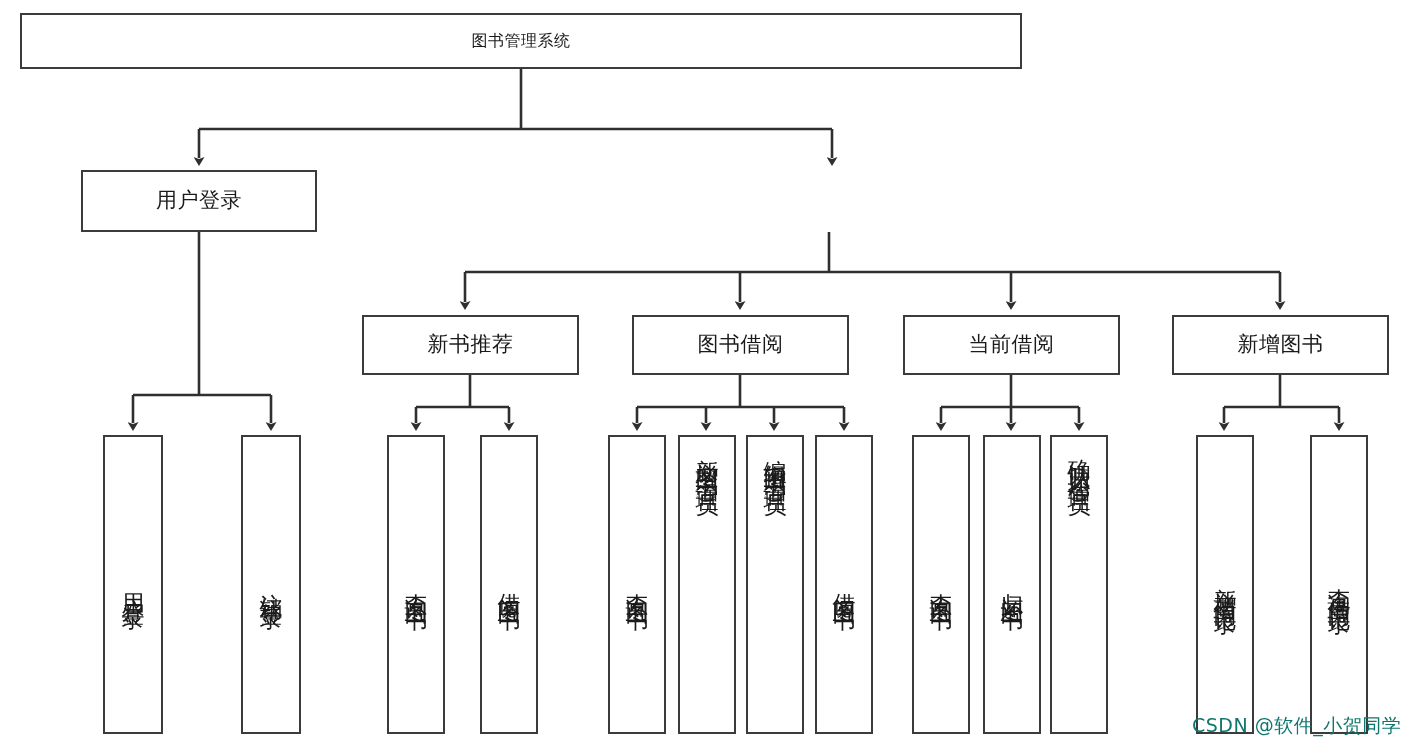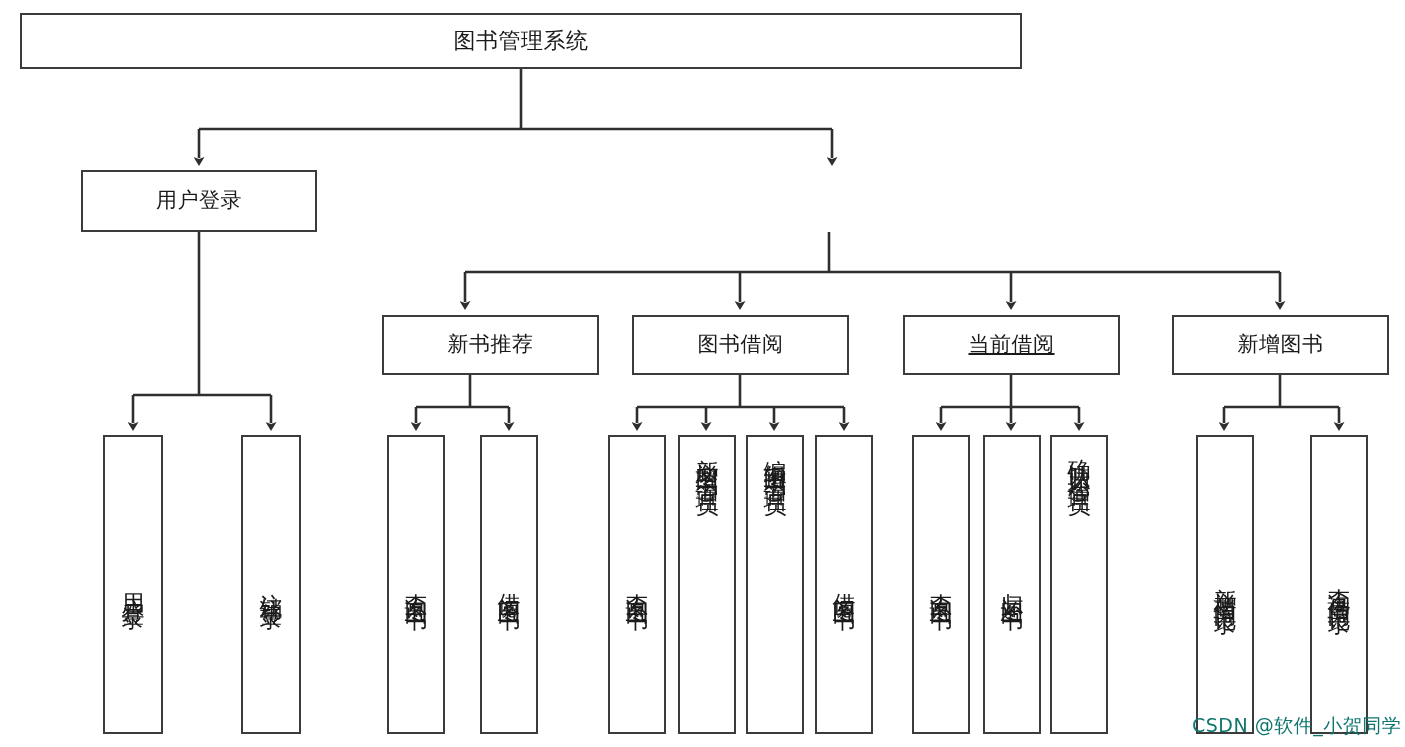--- a/index.html
+++ b/index.html
@@ -38,21 +38,21 @@
     display: block;
     text-align: center;
     line-height: 1.04;
     letter-spacing: 0.5px;
   }
   
   .node.h .lbl {
     font-size: 21px;
     white-space: nowrap;
   }
-  .node.root .lbl { font-size: 22px; }
+  .node.root .lbl { font-size: 16px; }
   
   .node.v {
     align-items: flex-start;
     padding-top: 4px;
   }
   .node.v .lbl {
     writing-mode: vertical-rl;
     text-orientation: upright;
     font-size: 23px;
     line-height: 1;
@@ -128,27 +128,27 @@
   </svg>
 
   <div class="node h root" style="left:20px; top:13px; width:1002px; height:56px;">
     <span class="lbl">图书管理系统</span>
   </div>
 
   <div class="node h" style="left:81px; top:170px; width:236px; height:62px;">
     <span class="lbl">用户登录</span>
   </div>
 
-  <div class="node h" style="left:362px; top:315px; width:217px; height:60px;margin-left:20px;">
+  <div class="node h" style="left:362px; top:315px; width:217px; height:60px;">
     <span class="lbl">新书推荐</span>
   </div>
   <div class="node h" style="left:632px; top:315px; width:217px; height:60px;font-family:Liberation Serif, serif;">
     <span class="lbl">图书借阅</span>
   </div>
-  <div class="node h" style="left:903px; top:315px; width:217px; height:60px;text-decoration:underline;">
+  <div class="node h" style="left:903px; top:315px; width:217px; height:60px;">
     <span class="lbl">当前借阅</span>
   </div>
   <div class="node h" style="left:1172px; top:315px; width:217px; height:60px;">
     <span class="lbl">新增图书</span>
   </div>
 
   <div class="node v mid" style="left:103px; top:435px; width:60px; height:299px;">
     <span class="lbl">用户登录</span>
   </div>
   <div class="node v mid" style="left:241px; top:435px; width:60px; height:299px;">

